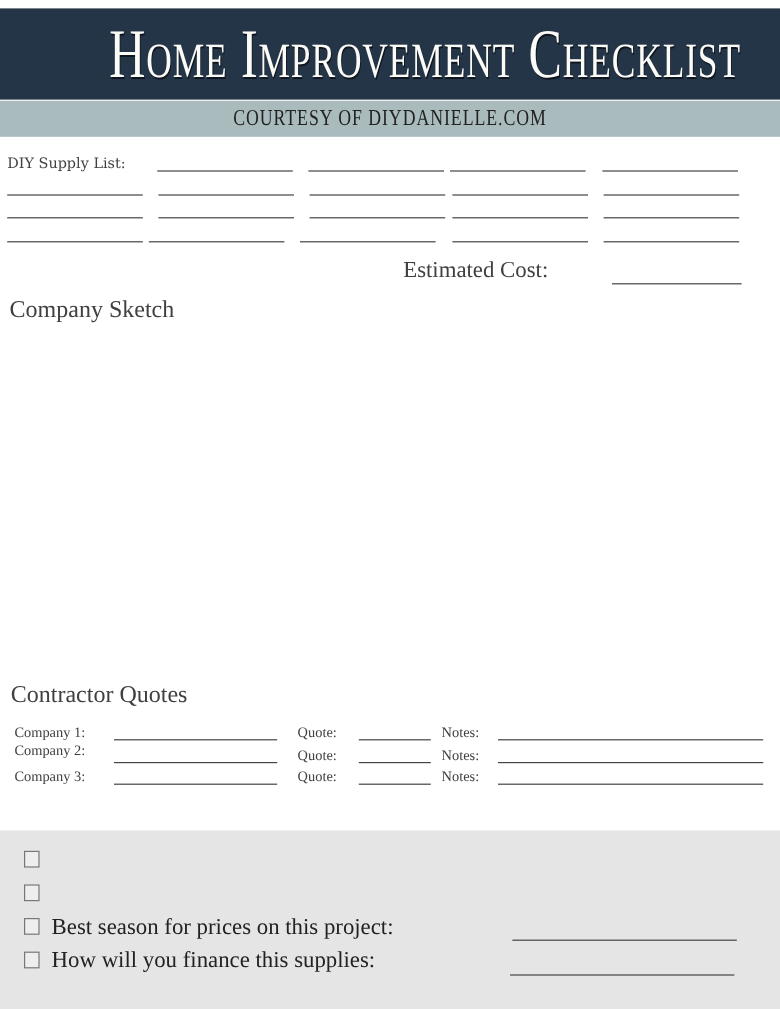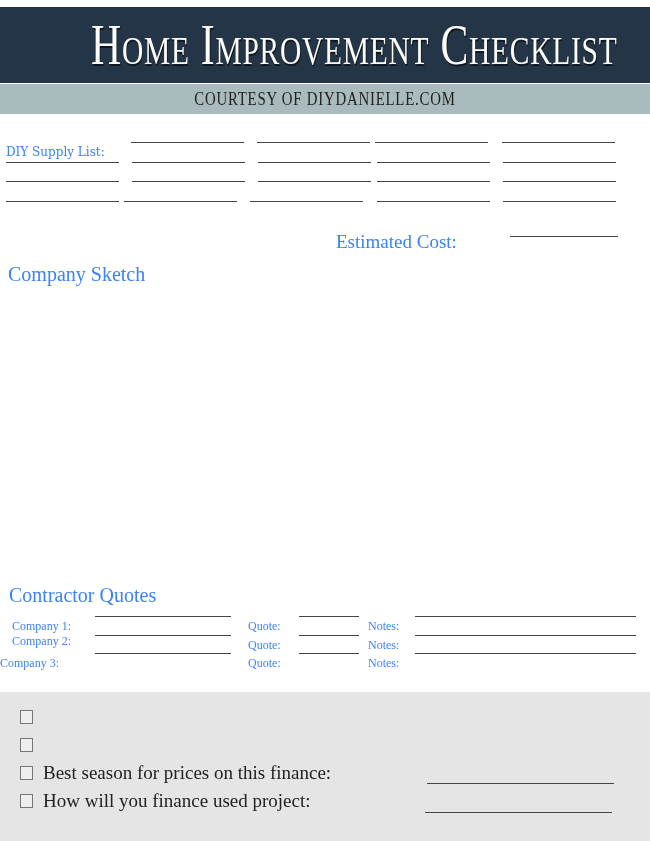--- a/index.html
+++ b/index.html
@@ -8,21 +8,21 @@
   .header { position:absolute; left:0; top:7px; width:650px; height:76px; background:#253548; }
   .title { position:absolute; left:0; top:7px; width:650px; height:76px; line-height:76px; text-align:center;
            color:#fbfbf7; font-family:"Liberation Serif", serif; font-variant:small-caps; font-size:58px;
            letter-spacing:1px; transform:scaleX(0.72); transform-origin:center; white-space:nowrap;
            text-shadow:1px 2px 0 #10161f; }
   .subband { position:absolute; left:0; top:84px; width:650px; height:30px; background:#a9bbbd; }
   .subtitle { position:absolute; left:0; top:84px; width:650px; height:30px; line-height:30px; text-align:center;
               font-family:"Liberation Serif", serif; font-size:19px; color:#222; transform:scaleX(0.78);
               letter-spacing:1px; white-space:nowrap; }
   .line { position:absolute; border-bottom:1px solid #444; height:0; }
-  .txt { position:absolute; white-space:nowrap; color:#3b82f6;margin-top:16px; }
+  .txt { position:absolute; white-space:nowrap; color:#404040; }
   .supply-label { left:6px; top:129px; font-size:12px; }
   .est { left:336px; top:215px; font-size:19px; font-family:"Liberation Serif", serif; }
   .h-sketch { left:8px; top:247px; font-size:20px; font-family:"Liberation Serif", serif; }
   .sketch-area { position:absolute; left:8px; top:278px; width:634px; height:280px; }
   .h-quotes { left:9px; top:568px; font-size:20px; font-family:"Liberation Serif", serif; }
   .q { font-size:12px; font-family:"Liberation Serif", serif;text-align:right; }
   .grey { position:absolute; left:0; top:692px; width:650px; height:149px; background:#e5e5e5; }
   .chk { position:absolute; left:20px; font-size:19px; font-family:"Liberation Serif", serif; color:#222; white-space:nowrap; }
   .box { display:inline-block; width:11px; height:12px; border:1px solid #777; margin-right:10px; vertical-align:-1px; background:#eee; }
 </style>
@@ -79,36 +79,36 @@
 </div>
 <div>
   <div class="txt q" style="left:12px;top:618px;">Company 2:</div>
   <div class="line" style="left:95px;top:635px;width:136px;"></div>
   <div class="txt q" style="left:248px;top:622px;">Quote:</div>
   <div class="line" style="left:299px;top:635px;width:60px;"></div>
   <div class="txt q" style="left:368px;top:622px;">Notes:</div>
   <div class="line" style="left:415px;top:635px;width:221px;"></div>
 </div>
 <div>
-  <div class="txt q" style="left:0;top:640px;">Company 3:</div>
+  <div class="txt q" style="left:12px;top:640px;">Company 3:</div>
   <div class="line" style="left:95px;top:653px;width:136px;"></div>
   <div class="txt q" style="left:248px;top:640px;">Quote:</div>
   <div class="line" style="left:299px;top:653px;width:60px;"></div>
   <div class="txt q" style="left:368px;top:640px;">Notes:</div>
   <div class="line" style="left:415px;top:653px;width:221px;"></div>
 </div>
 
 <div class="grey"></div>
 
 <div class="chk" style="top:706px;">
   <span class="box"></span>
 </div>
 <div class="chk" style="top:734px;">
   <span class="box"></span>
 </div>
 <div class="chk" style="top:762px;">
-  <span class="box"></span><span>Best season for prices on this finance:</span>
+  <span class="box"></span><span>Best season for prices on this project:</span>
 </div>
 <div class="line" style="left:427px;top:783px;width:187px;"></div>
 <div class="chk" style="top:790px;">
-  <span class="box"></span><span>How will you finance used project:</span>
+  <span class="box"></span><span>How will you finance this supplies:</span>
 </div>
 <div class="line" style="left:425px;top:812px;width:187px;"></div>
 
 </body></html>

